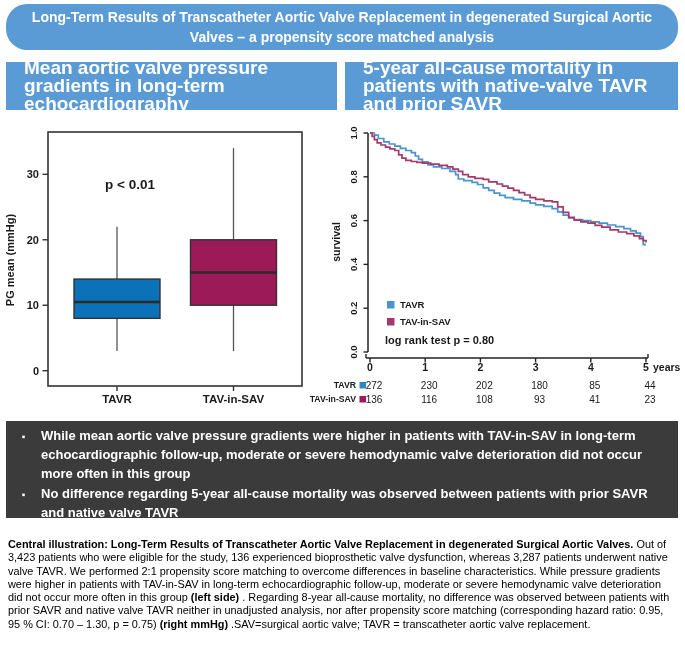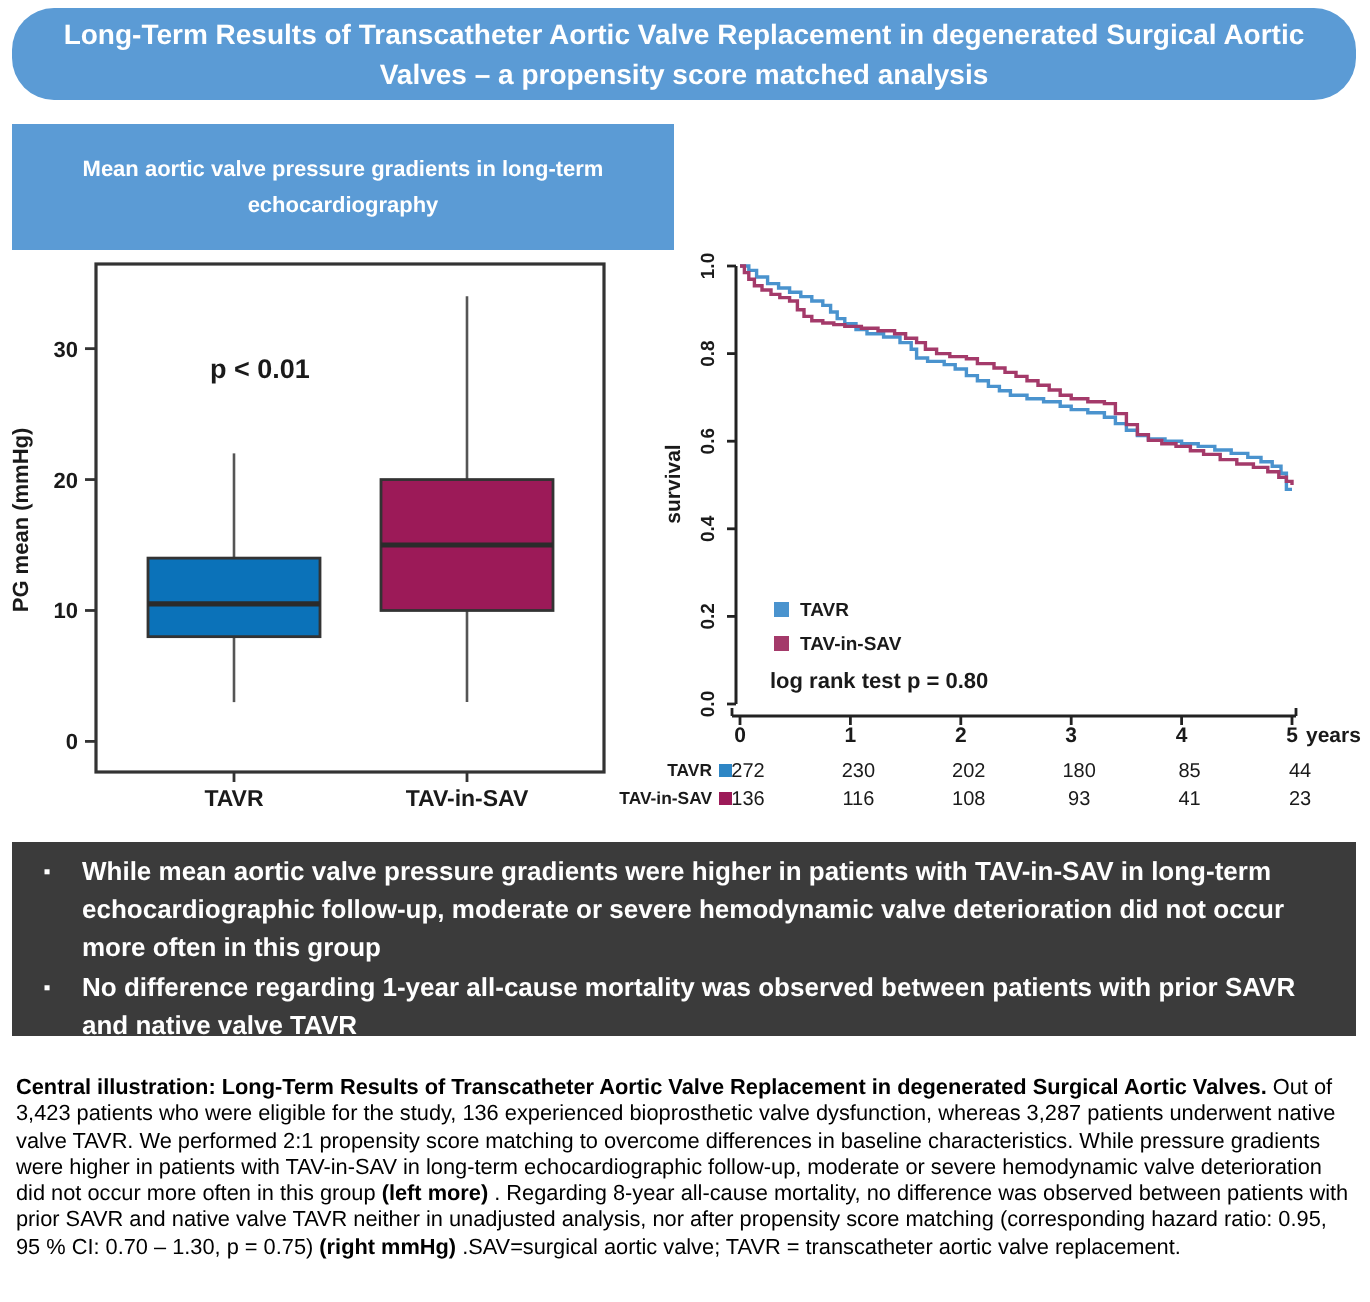--- a/index.html
+++ b/index.html
@@ -1,22 +1,22 @@
 <!DOCTYPE html>
 <html><head>
 <meta charset="utf-8">
 <style>
   html,body{margin:0;padding:0;background:#ffffff;}
   .page{position:relative;width:685px;height:651px;background:#fff;overflow:hidden;
         font-family:"Liberation Sans",sans-serif;}
   .banner{position:absolute;left:6px;top:4px;width:672px;height:46px;
           display:flex;align-items:center;justify-content:center;text-align:center;
           color:#fff;font-weight:bold;font-size:14px;line-height:20px;padding:0 14px;box-sizing:border-box;}
-  .subheader{position:absolute;top:62px;height:63px;display:flex;align-items:center;justify-content:center;
-             text-align:center;color:#fff;font-weight:bold;font-size:11px;line-height:18px;
+  .subheader{position:absolute;top:62px;height:48px;display:flex;align-items:center;justify-content:center;
+             text-align:left;color:#fff;font-weight:bold;font-size:19px;line-height:18px;
              padding:0 18px;box-sizing:border-box;}
   .subheader.left{left:6px;width:331px;}
   .subheader.right{left:345px;width:333px;}
   svg.chart{position:absolute;}
   svg.chart text{font-family:"Liberation Sans",sans-serif;fill:#1a1a1a;}
   .summary{position:absolute;left:6px;top:421px;width:672px;height:97px;box-sizing:border-box;
            color:#fff;font-weight:bold;font-size:13px;line-height:19.2px;padding:5px 18px 0 0;}
   .summary ul{margin:0;padding:0;list-style:none;}
   .summary li{display:flex;}
   .summary .blt{width:35px;min-width:35px;text-align:center;font-size:10px;padding-top:1px;}
@@ -27,20 +27,21 @@
 </head>
 <body>
 
 <div class="page">
 
   <header class="banner" style="background-color: rgb(91, 155, 213); border-radius: 21px;">
     <div>Long-Term Results of Transcatheter Aortic Valve Replacement in degenerated Surgical Aortic Valves – a propensity score matched analysis</div>
   </header>
 
   <div class="subheader left" style="background-color: rgb(91, 155, 213);">Mean aortic valve pressure gradients in long-term echocardiography</div>
+  <div class="subheader right" style="background-color: rgb(91, 155, 213);">5-year all-cause mortality in patients with native-valve TAVR and prior SAVR</div>
 
   <svg id="boxplot" class="chart" style="left:0;top:115px" width="345" height="296" viewBox="0 0 345 296">
       <rect x="48" y="17" width="254" height="254" fill="#ffffff"></rect>
       <g>
         <line x1="48" y1="255.7" x2="42.5" y2="255.7" stroke="#333" stroke-width="1.4"></line>
         <text x="39" y="259.7" text-anchor="end" font-size="11" font-weight="bold">0</text>
         <line x1="48" y1="190.23999999999998" x2="42.5" y2="190.23999999999998" stroke="#333" stroke-width="1.4"></line>
         <text x="39" y="194.23999999999998" text-anchor="end" font-size="11" font-weight="bold">10</text>
         <line x1="48" y1="124.77999999999997" x2="42.5" y2="124.77999999999997" stroke="#333" stroke-width="1.4"></line>
         <text x="39" y="128.77999999999997" text-anchor="end" font-size="11" font-weight="bold">20</text>
@@ -131,27 +132,27 @@
     </svg>
 
   <section class="summary" style="background-color: rgb(59, 59, 59);">
     <ul>
       <li>
         <span class="blt">▪</span>
         <span>While mean aortic valve pressure gradients were higher in patients with TAV-in-SAV in long-term echocardiographic follow-up, moderate or severe hemodynamic valve deterioration did not occur more often in this group</span>
       </li>
       <li>
         <span class="blt">▪</span>
-        <span>No difference regarding 1-year all-cause mortality was observed between patients with prior SAVR and native valve TAVR</span>
+        <span>No difference regarding 5-year all-cause mortality was observed between patients with prior SAVR and native valve TAVR</span>
       </li>
     </ul>
   </section>
 
   <p class="caption">
     <span class="bold">Central illustration: Long-Term Results of Transcatheter Aortic Valve Replacement in degenerated Surgical Aortic Valves.</span>
     <span> Out of 3,423 patients who were eligible for the study, 136 experienced bioprosthetic valve dysfunction, whereas 3,287 patients underwent native valve TAVR. We performed 2:1 propensity score matching to overcome differences in baseline characteristics. While pressure gradients were higher in patients with TAV-in-SAV in long-term echocardiographic follow-up, moderate or severe hemodynamic valve deterioration did not occur more often in this group </span>
-    <span class="bold">(left more)</span>
+    <span class="bold">(left side)</span>
     <span>.  Regarding 8-year all-cause mortality, no difference was observed between patients with prior SAVR and native valve TAVR neither in unadjusted analysis, nor after propensity score matching (corresponding hazard ratio: 0.95, 95 % CI: 0.70 – 1.30, p = 0.75) </span>
     <span class="bold">(right mmHg)</span>
     <span>.SAV=surgical aortic valve; TAVR = transcatheter aortic valve replacement.</span>
   </p>
 
 </div>
 
 </body></html>

